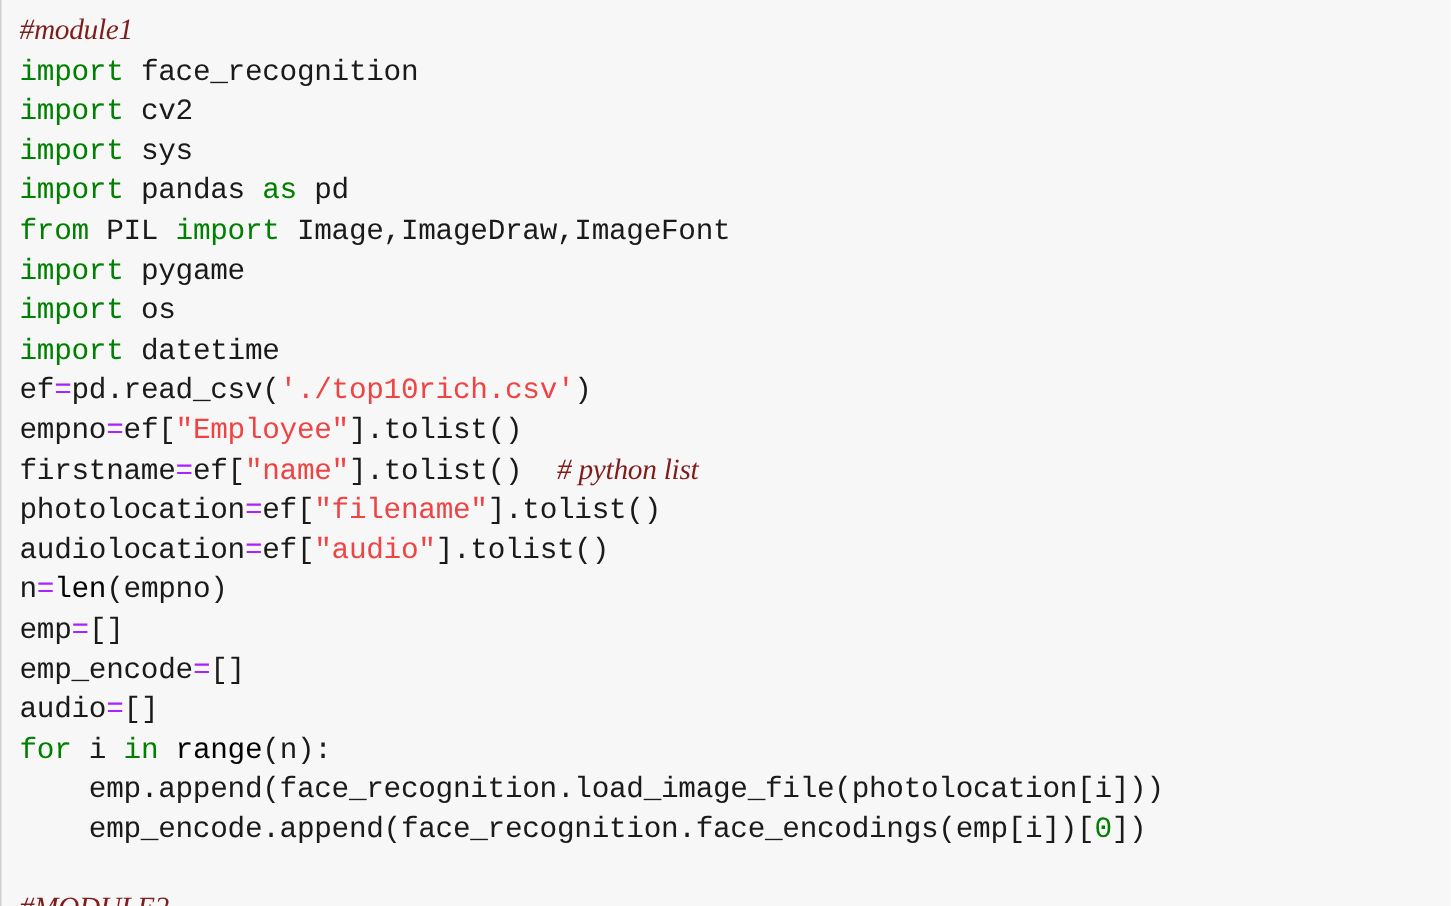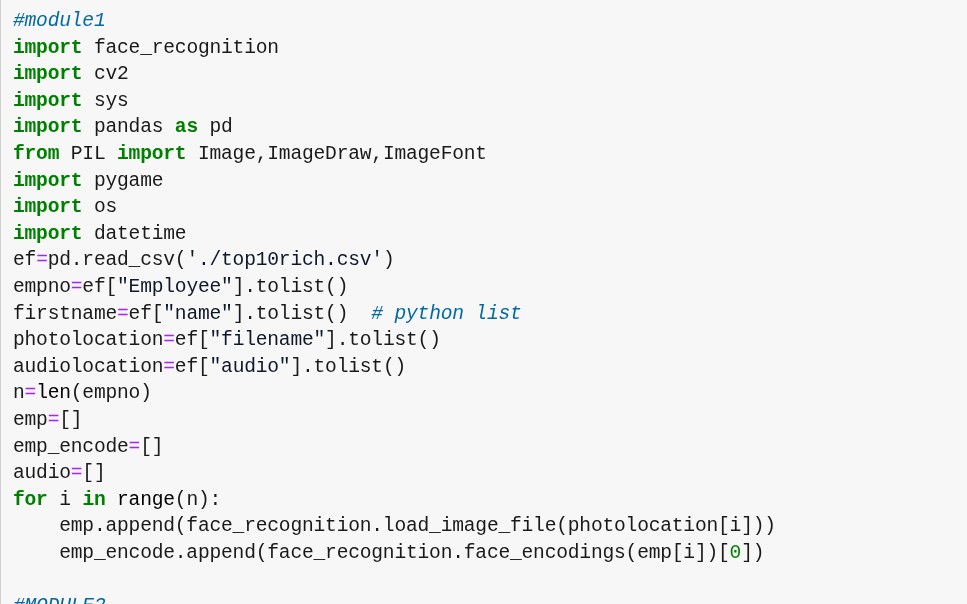--- a/index.html
+++ b/index.html
@@ -22,24 +22,24 @@
     left: 12px; top: 8px;
     margin: 0;
     font-family: "Liberation Mono", "DejaVu Sans Mono", monospace;
     font-size: 19.6px;
     line-height: 26.6px;
     color: #1a1a1a;
     white-space: pre;
     letter-spacing: -0.2px;
   }
   .line { display: block; height: 26.6px; }
-  .kw { color: #008000; font-weight: bold; }
+  .kw { color: #008000; font-weight: normal; }
   .bi { color: #000000; }
-  .cm { color: #0369a1; font-style: italic; }
-  .st { color: #0f172a; }
+  .cm { color: #7f1d1d; font-style: italic; font-family: Liberation Serif, serif; }
+  .st { color: #ef4444; }
   .op { color: #aa22ff; }
   .nu { color: #008000; }
 </style>
 </head>
 <body>
 
 <div class="cell">
   <pre class="code" id="code"><span class="line"><span class="cm">#module1</span></span><span class="line"><span class="kw">import</span><span> face_recognition</span></span><span class="line"><span class="kw">import</span><span> cv2</span></span><span class="line"><span class="kw">import</span><span> sys</span></span><span class="line"><span class="kw">import</span><span> pandas </span><span class="kw">as</span><span> pd</span></span><span class="line"><span class="kw">from</span><span> PIL </span><span class="kw">import</span><span> Image,ImageDraw,ImageFont</span></span><span class="line"><span class="kw">import</span><span> pygame</span></span><span class="line"><span class="kw">import</span><span> os</span></span><span class="line"><span class="kw">import</span><span> datetime</span></span><span class="line"><span>ef</span><span class="op">=</span><span>pd.read_csv(</span><span class="st">'./top10rich.csv'</span><span>)</span></span><span class="line"><span>empno</span><span class="op">=</span><span>ef[</span><span class="st">"Employee"</span><span>].tolist()</span></span><span class="line"><span>firstname</span><span class="op">=</span><span>ef[</span><span class="st">"name"</span><span>].tolist()  </span><span class="cm"># python list</span></span><span class="line"><span>photolocation</span><span class="op">=</span><span>ef[</span><span class="st">"filename"</span><span>].tolist()</span></span><span class="line"><span>audiolocation</span><span class="op">=</span><span>ef[</span><span class="st">"audio"</span><span>].tolist()</span></span><span class="line"><span>n</span><span class="op">=</span><span class="bi">len</span><span>(empno)</span></span><span class="line"><span>emp</span><span class="op">=</span><span>[]</span></span><span class="line"><span>emp_encode</span><span class="op">=</span><span>[]</span></span><span class="line"><span>audio</span><span class="op">=</span><span>[]</span></span><span class="line"><span class="kw">for</span><span> i </span><span class="kw">in</span><span> </span><span class="bi">range</span><span>(n):</span></span><span class="line"><span>    emp.append(face_recognition.load_image_file(photolocation[i]))</span></span><span class="line"><span>    emp_encode.append(face_recognition.face_encodings(emp[i])[</span><span class="nu">0</span><span>])</span></span><span class="line"><span></span></span><span class="line"><span class="cm">#MODULE2</span></span></pre>
 </div>
 

